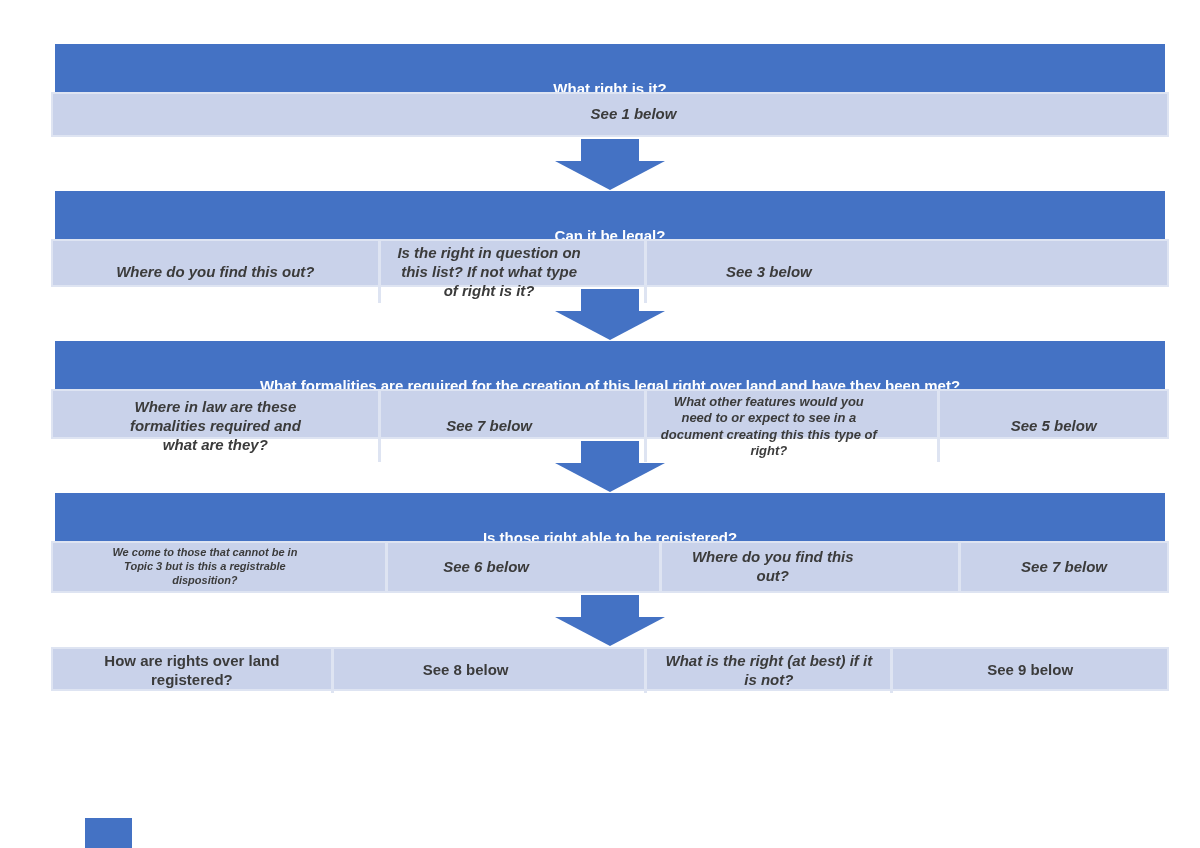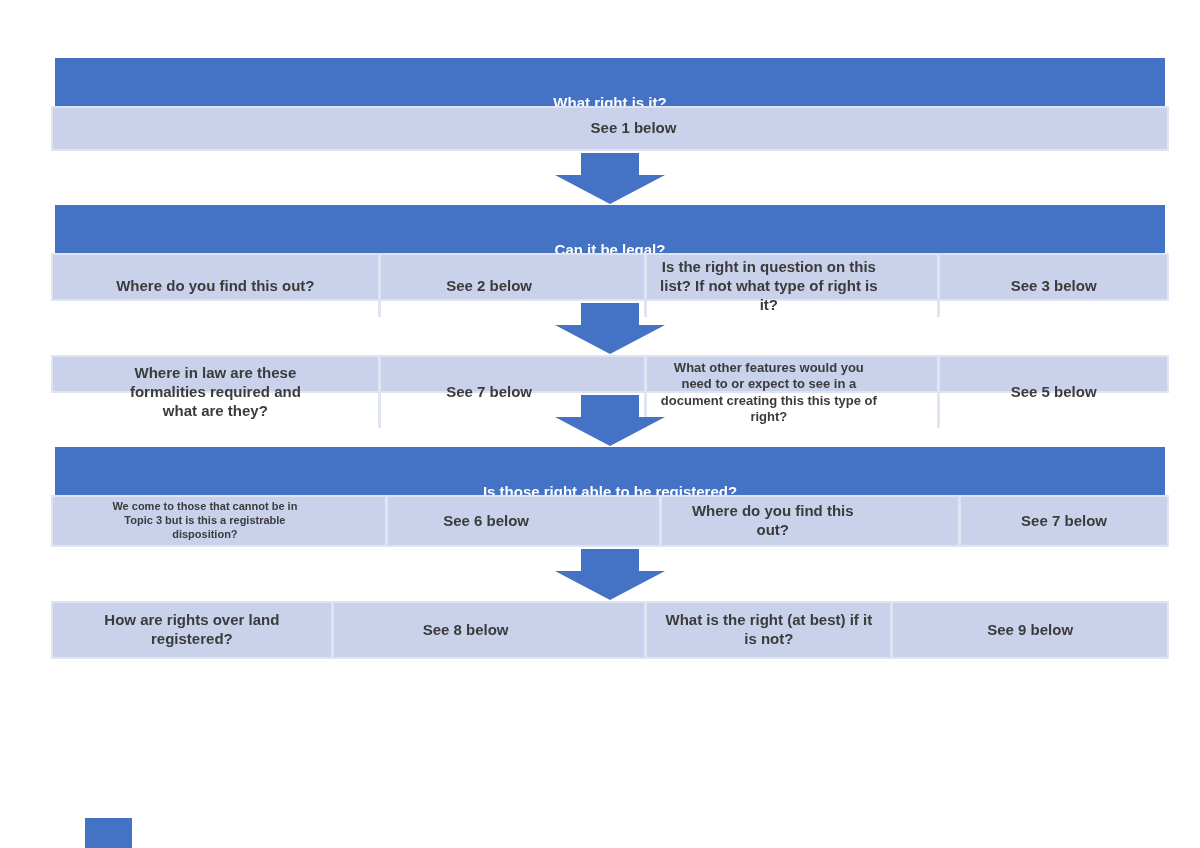--- a/index.html
+++ b/index.html
@@ -1,32 +1,32 @@
 <!DOCTYPE html>
 <html><head>
 <meta charset="utf-8">
 <style>
   html,body{margin:0;padding:0;background:#ffffff;}
   body{width:1200px;height:848px;position:relative;font-family:"Liberation Sans",sans-serif;overflow:hidden;}
-  .canvas{position:relative;width:1118px;margin-left:51px;padding-top:58px;}
+  .canvas{position:relative;width:1118px;margin-left:51px;padding-top:44px;}
   .block{width:1118px;}
   .hdr{height:48px;background:#4472C4;margin:0 4px;position:relative;overflow:hidden;}
   .hdr .title{position:absolute;left:0;right:0;bottom:-7px;text-align:center;color:#ffffff;
               font-weight:700;font-size:15px;line-height:20px;white-space:nowrap;}
   .band{background:#C9D2EA;border:2px solid #DEE4F2;box-sizing:border-box;display:grid;
         grid-template-columns:277fr 266fr 292fr 276fr;}
   .band.one{grid-template-columns:1fr;}
   .cell{display:flex;align-items:center;justify-content:center;text-align:center;
         color:#3B3B3B;padding:3px 12px;line-height:1.25;}
   .cell + .cell{border-left:3px solid #DEE4F2;}
-  .italic{font-weight:600;font-size:15px;margin-left:47px;}
+  .italic{font-style:italic;font-weight:600;font-size:15px;margin-left:47px;}
   .upright{font-style:normal;font-weight:700;font-size:15px;}
   .small{font-size:13px;}
   .tiny{font-size:11px;font-weight:700;}
-  .h1b{height:45px;} .h2b{height:48px;} .h3b{height:38px;} .h4b{height:52px;gap:28px;} .h5b{height:58px;}
+  .h1b{height:45px;} .h2b{height:48px;} .h3b{height:50px;} .h4b{height:52px;gap:28px;} .h5b{height:44px;}
   .arrowWrap{height:54px;position:relative;}
   .arrow{position:absolute;left:50%;top:2px;transform:translateX(-50%);width:110px;}
   .arrow .stem{width:58px;height:22px;background:#4472C4;margin:0 auto;}
   .arrow .head{width:0;height:0;margin:0 auto;
                border-left:55px solid transparent;border-right:55px solid transparent;
                border-top:29px solid #4472C4;}
   .stub{position:absolute;left:85px;top:818px;width:47px;height:30px;background:#4472C4;}
 </style>
 </head>
 <body>
@@ -48,34 +48,36 @@
       <div class="head"></div>
     </div>
   </div>
 
   <div class="block">
     <div class="hdr">
       <div class="title">Can it be legal?</div>
     </div>
     <div class="band h2b">
       <div class="cell italic">Where do you find this out?</div>
-      <div class="cell italic">See 2 below</div>
       <div class="cell italic">Is the right in question on this list? If not what type of right is it?</div>
       <div class="cell italic">See 3 below</div>
     </div>
   </div>
 
   <div class="arrowWrap">
     <div class="arrow">
       <div class="stem"></div>
       <div class="head"></div>
     </div>
   </div>
 
   <div class="block">
+    <div class="hdr">
+      <div class="title">What formalities are required for the creation of this legal right over land and have they been met?</div>
+    </div>
     <div class="band h3b">
       <div class="cell italic">Where in law are these formalities required and what are they?</div>
       <div class="cell italic">See 7 below</div>
       <div class="cell italic small">What other features would you need to or expect to see in a document creating this this type of right?</div>
       <div class="cell italic">See 5 below</div>
     </div>
   </div>
 
   <div class="arrowWrap">
     <div class="arrow">

